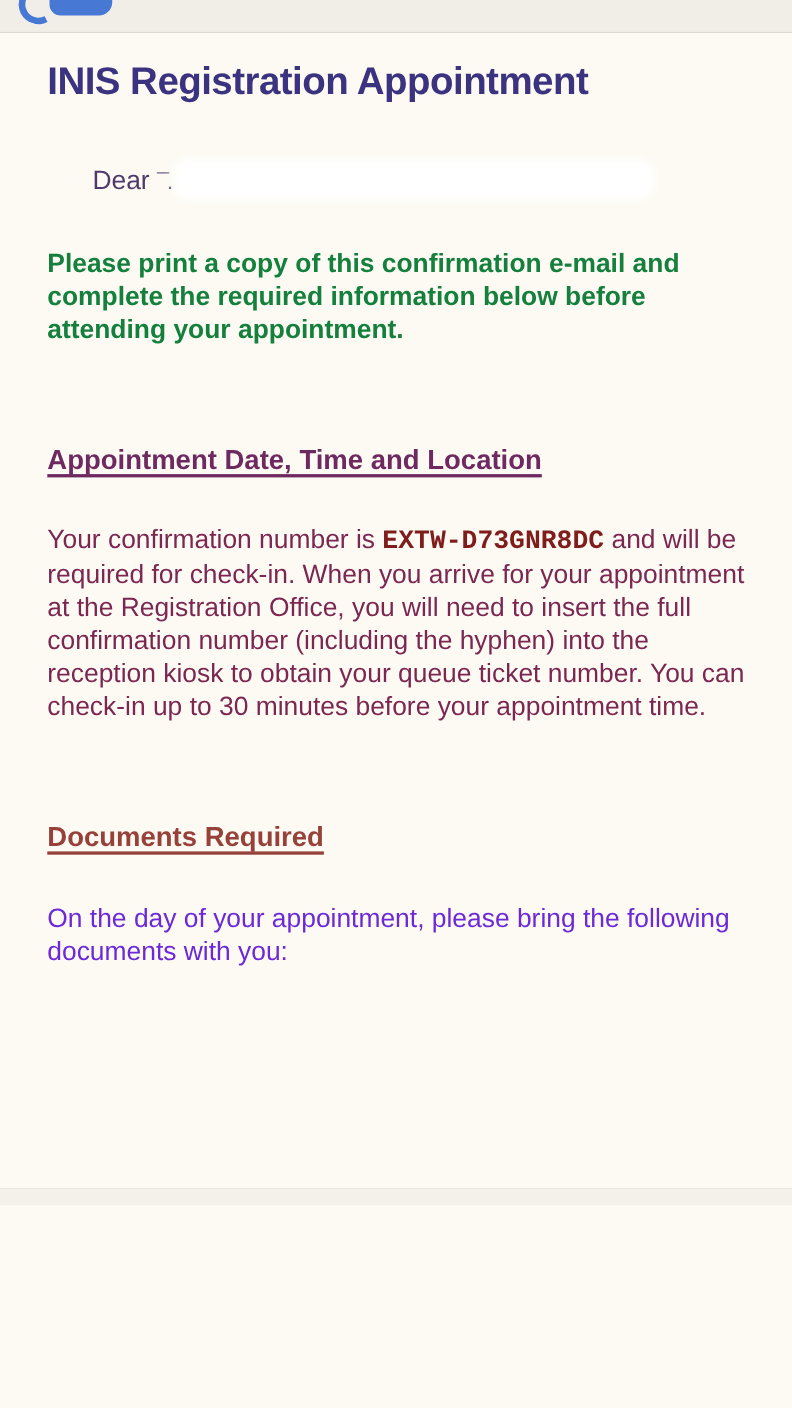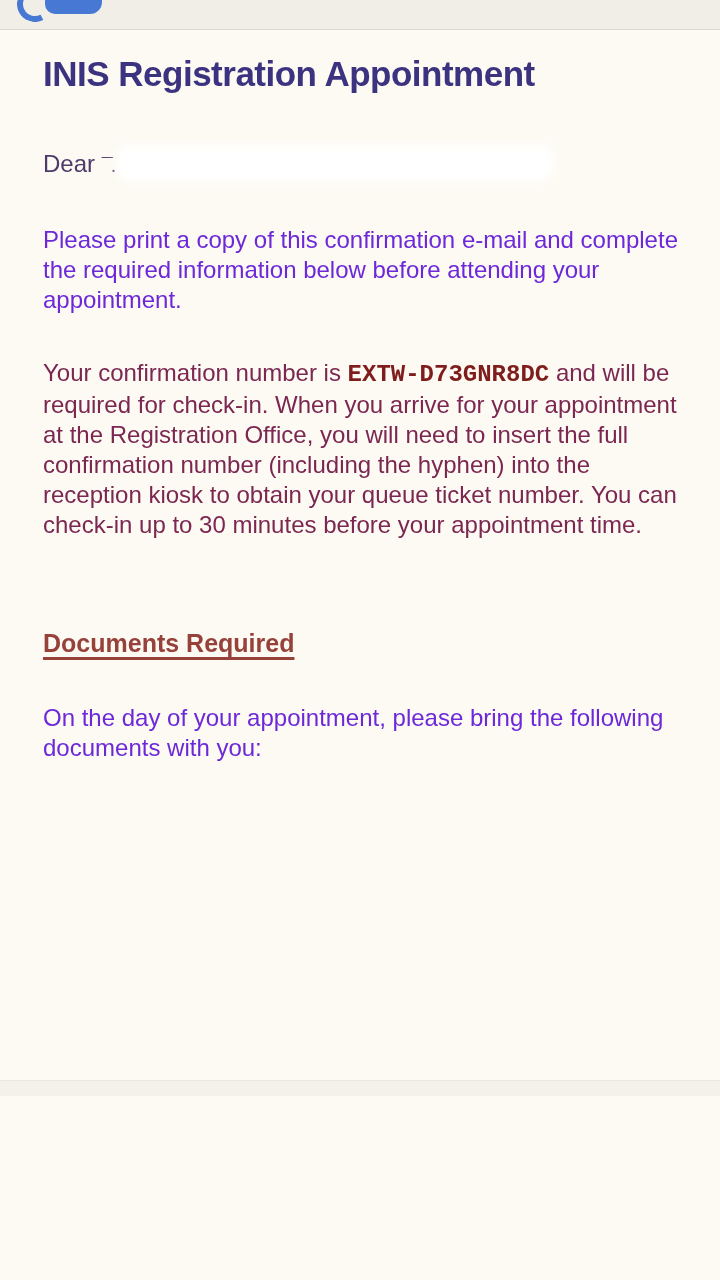--- a/index.html
+++ b/index.html
@@ -47,33 +47,33 @@
   }
   .title {
     margin: 22px 0 0 0;
     font-size: 35px;
     font-weight: 700;
     letter-spacing: -0.5px;
     line-height: 44px;
     color: #3c3380;
   }
   p { margin: 0; font-size: 24px; line-height: 30px; }
-  .dear { margin-top: 48px; color: #4e3a6b; white-space: nowrap; }
+  .dear { margin-top: 48px; color: #4e3a6b; white-space: nowrap; margin-left: 41px; }
   .frag-mark { font-size: 20px; letter-spacing: -2px; color: #4e3a6b; }
   .redaction {
     display: inline-block;
     width: 438px; height: 38px;
     margin-left: 2px;
     vertical-align: -10px;
     background: rgba(255,255,255,0.96);
     filter: blur(4px);
     border-radius: 14px;
   }
   .intro { margin-top: 45px; color: #543a68; }
-  .print-notice { margin-top: 43px; font-weight: 400; color: #6d28d9; }
+  .print-notice { margin-top: 43px; font-weight: 700; color: #15803d; }
   .section-heading {
     margin-top: 88px;
     font-size: 25px; line-height: 30px;
     font-weight: 700;
     text-decoration: underline;
     text-decoration-thickness: 2.5px;
     text-underline-offset: 5px;
   }
   .heading-appt { color: #6e2a60; }
   .appt-para { margin-top: 44px; color: #67295c; }
@@ -118,20 +118,21 @@
 
   <div class="content">
 
     <h1 class="title">INIS Registration Appointment</h1>
 
     <p class="dear"><span>Dear </span><span class="frag-mark">¯.</span><span class="redaction"></span></p>
 
 
     <p class="print-notice">Please print a copy of this confirmation e-mail and complete the required information below before attending your appointment.</p>
 
+    <p class="section-heading heading-appt">Appointment Date, Time and Location</p>
 
 
     <p class="conf-para"><span>Your confirmation number is </span><b>EXTW-D73GNR8DC</b><span> and will be required for check-in. When you arrive for your appointment at the Registration Office, you will need to insert the full confirmation number (including the hyphen) into the reception kiosk to obtain your queue ticket number.  You can check-in up to 30 minutes before your appointment time.</span></p>
 
 
     <p class="section-heading heading-docs">Documents Required</p>
 
     <p class="docs-intro">On the day of your appointment, please bring the following documents with you:</p>
 
   </div>

